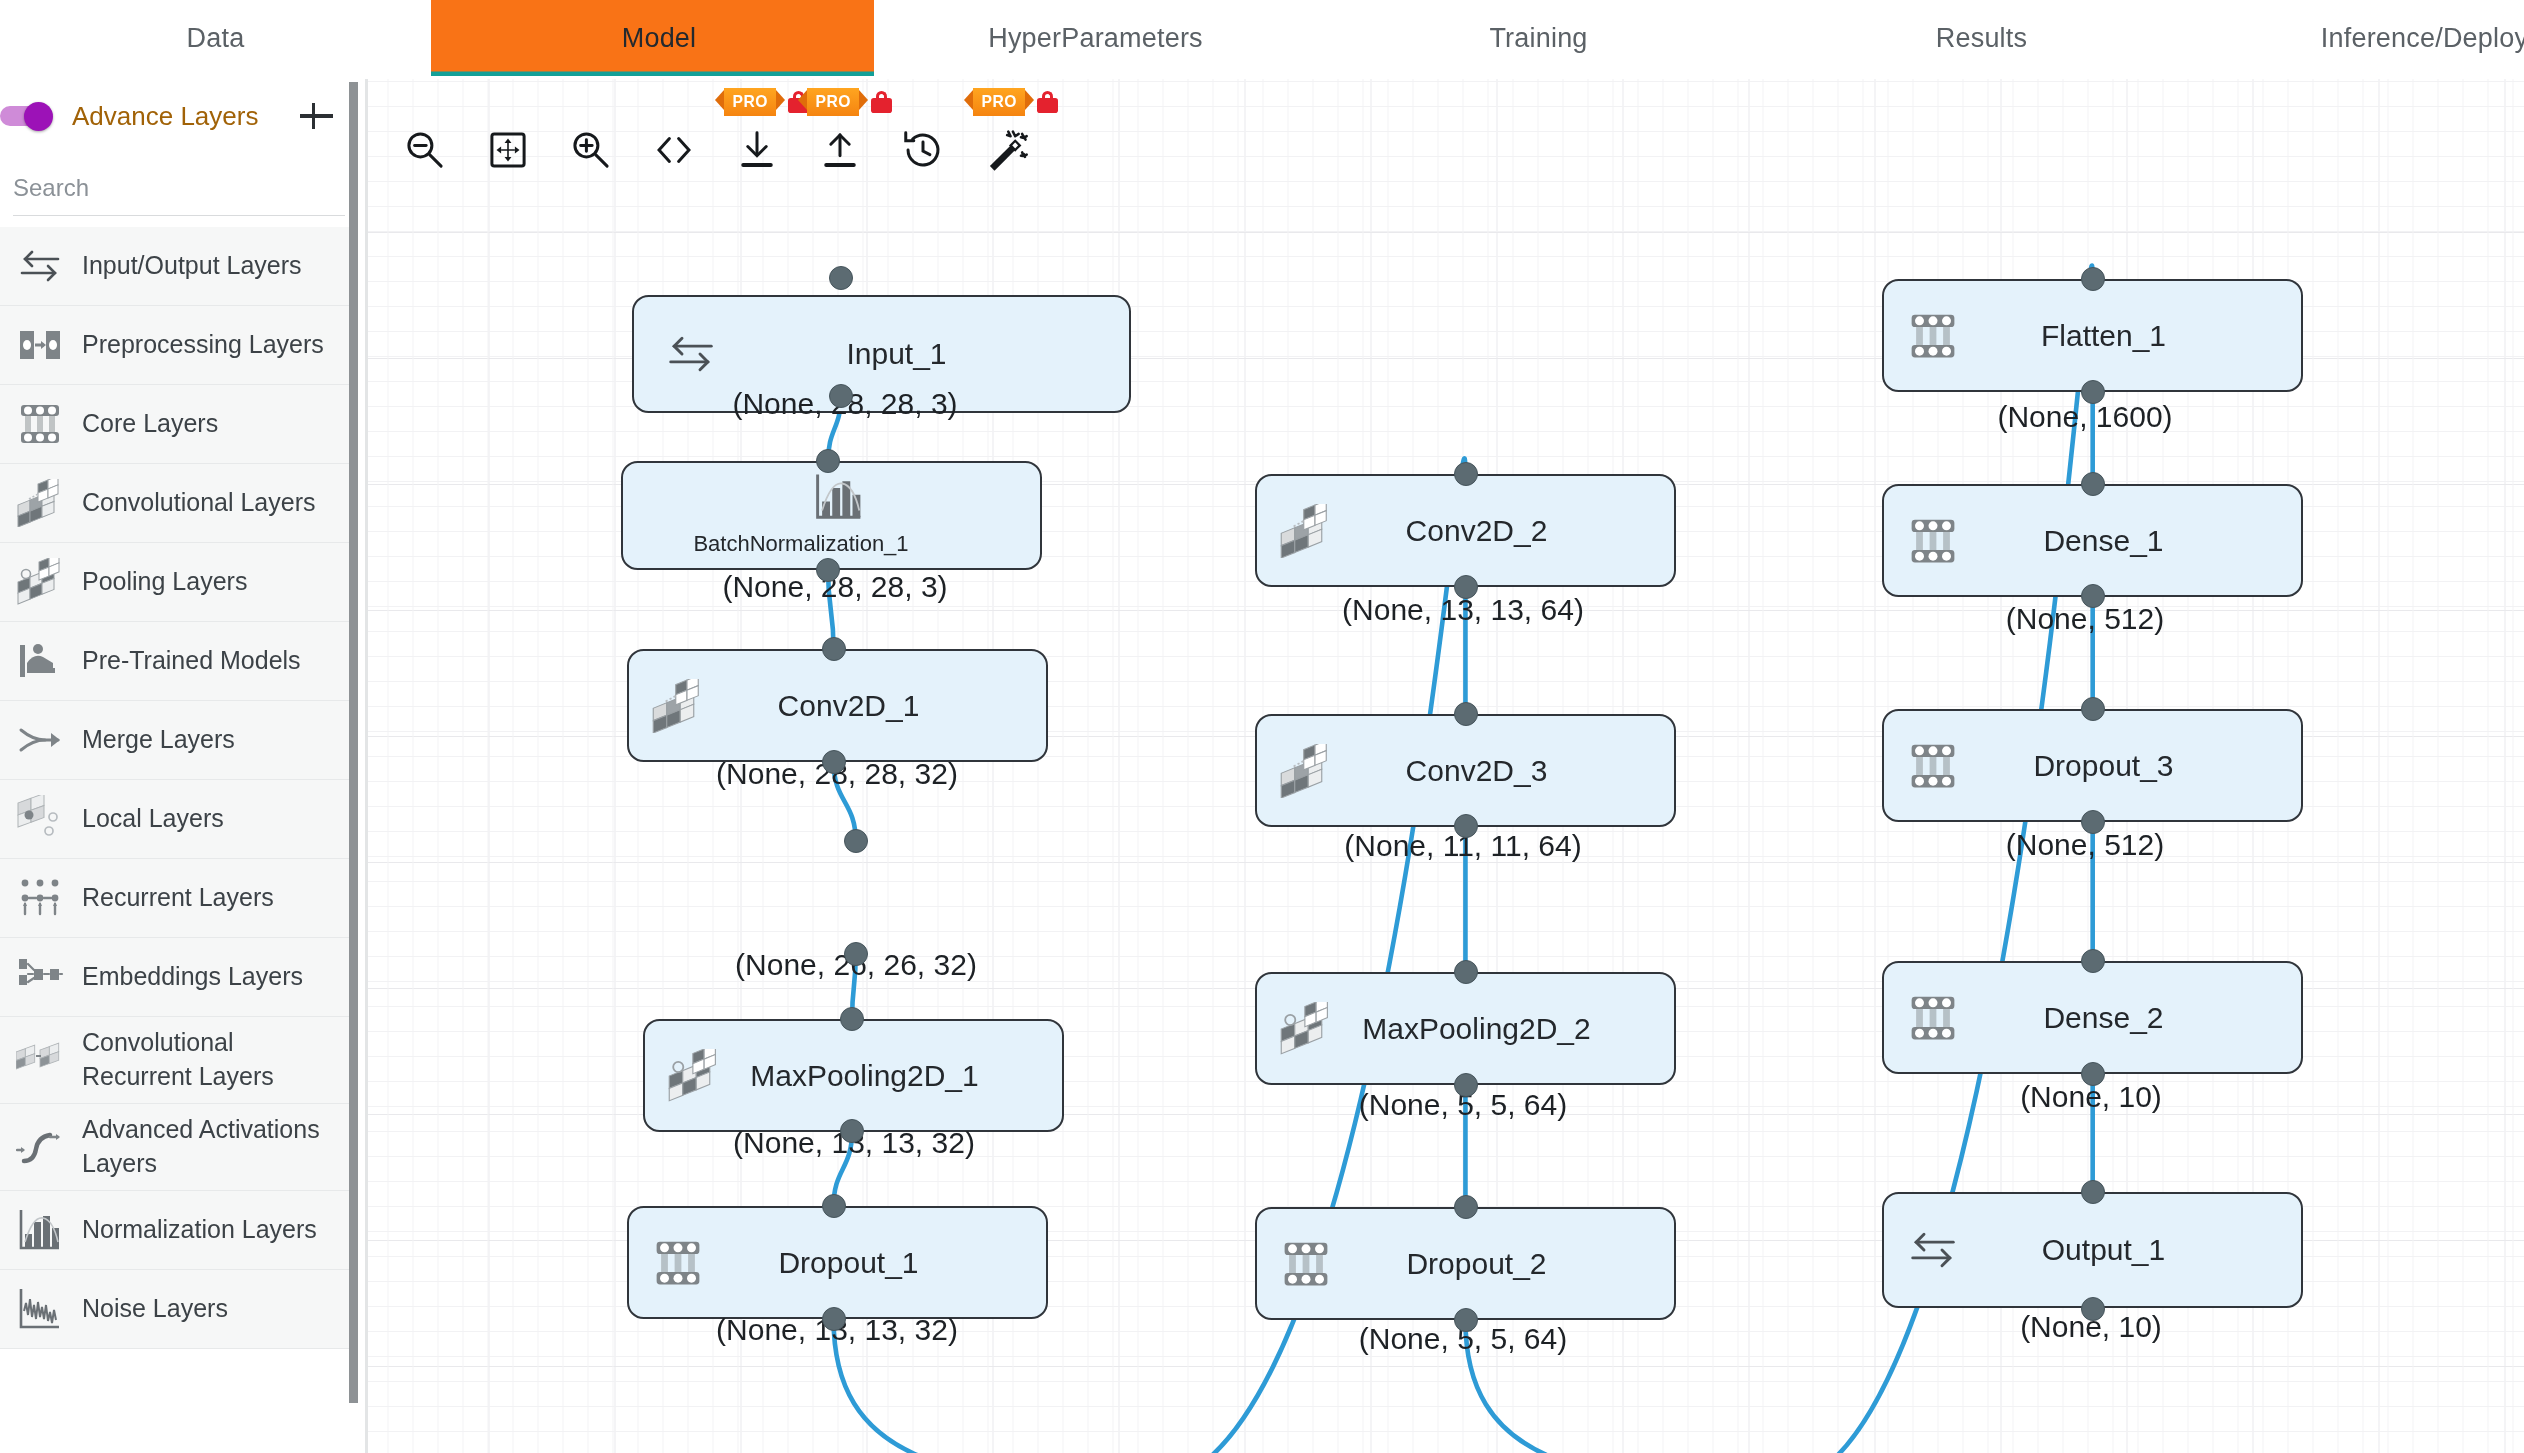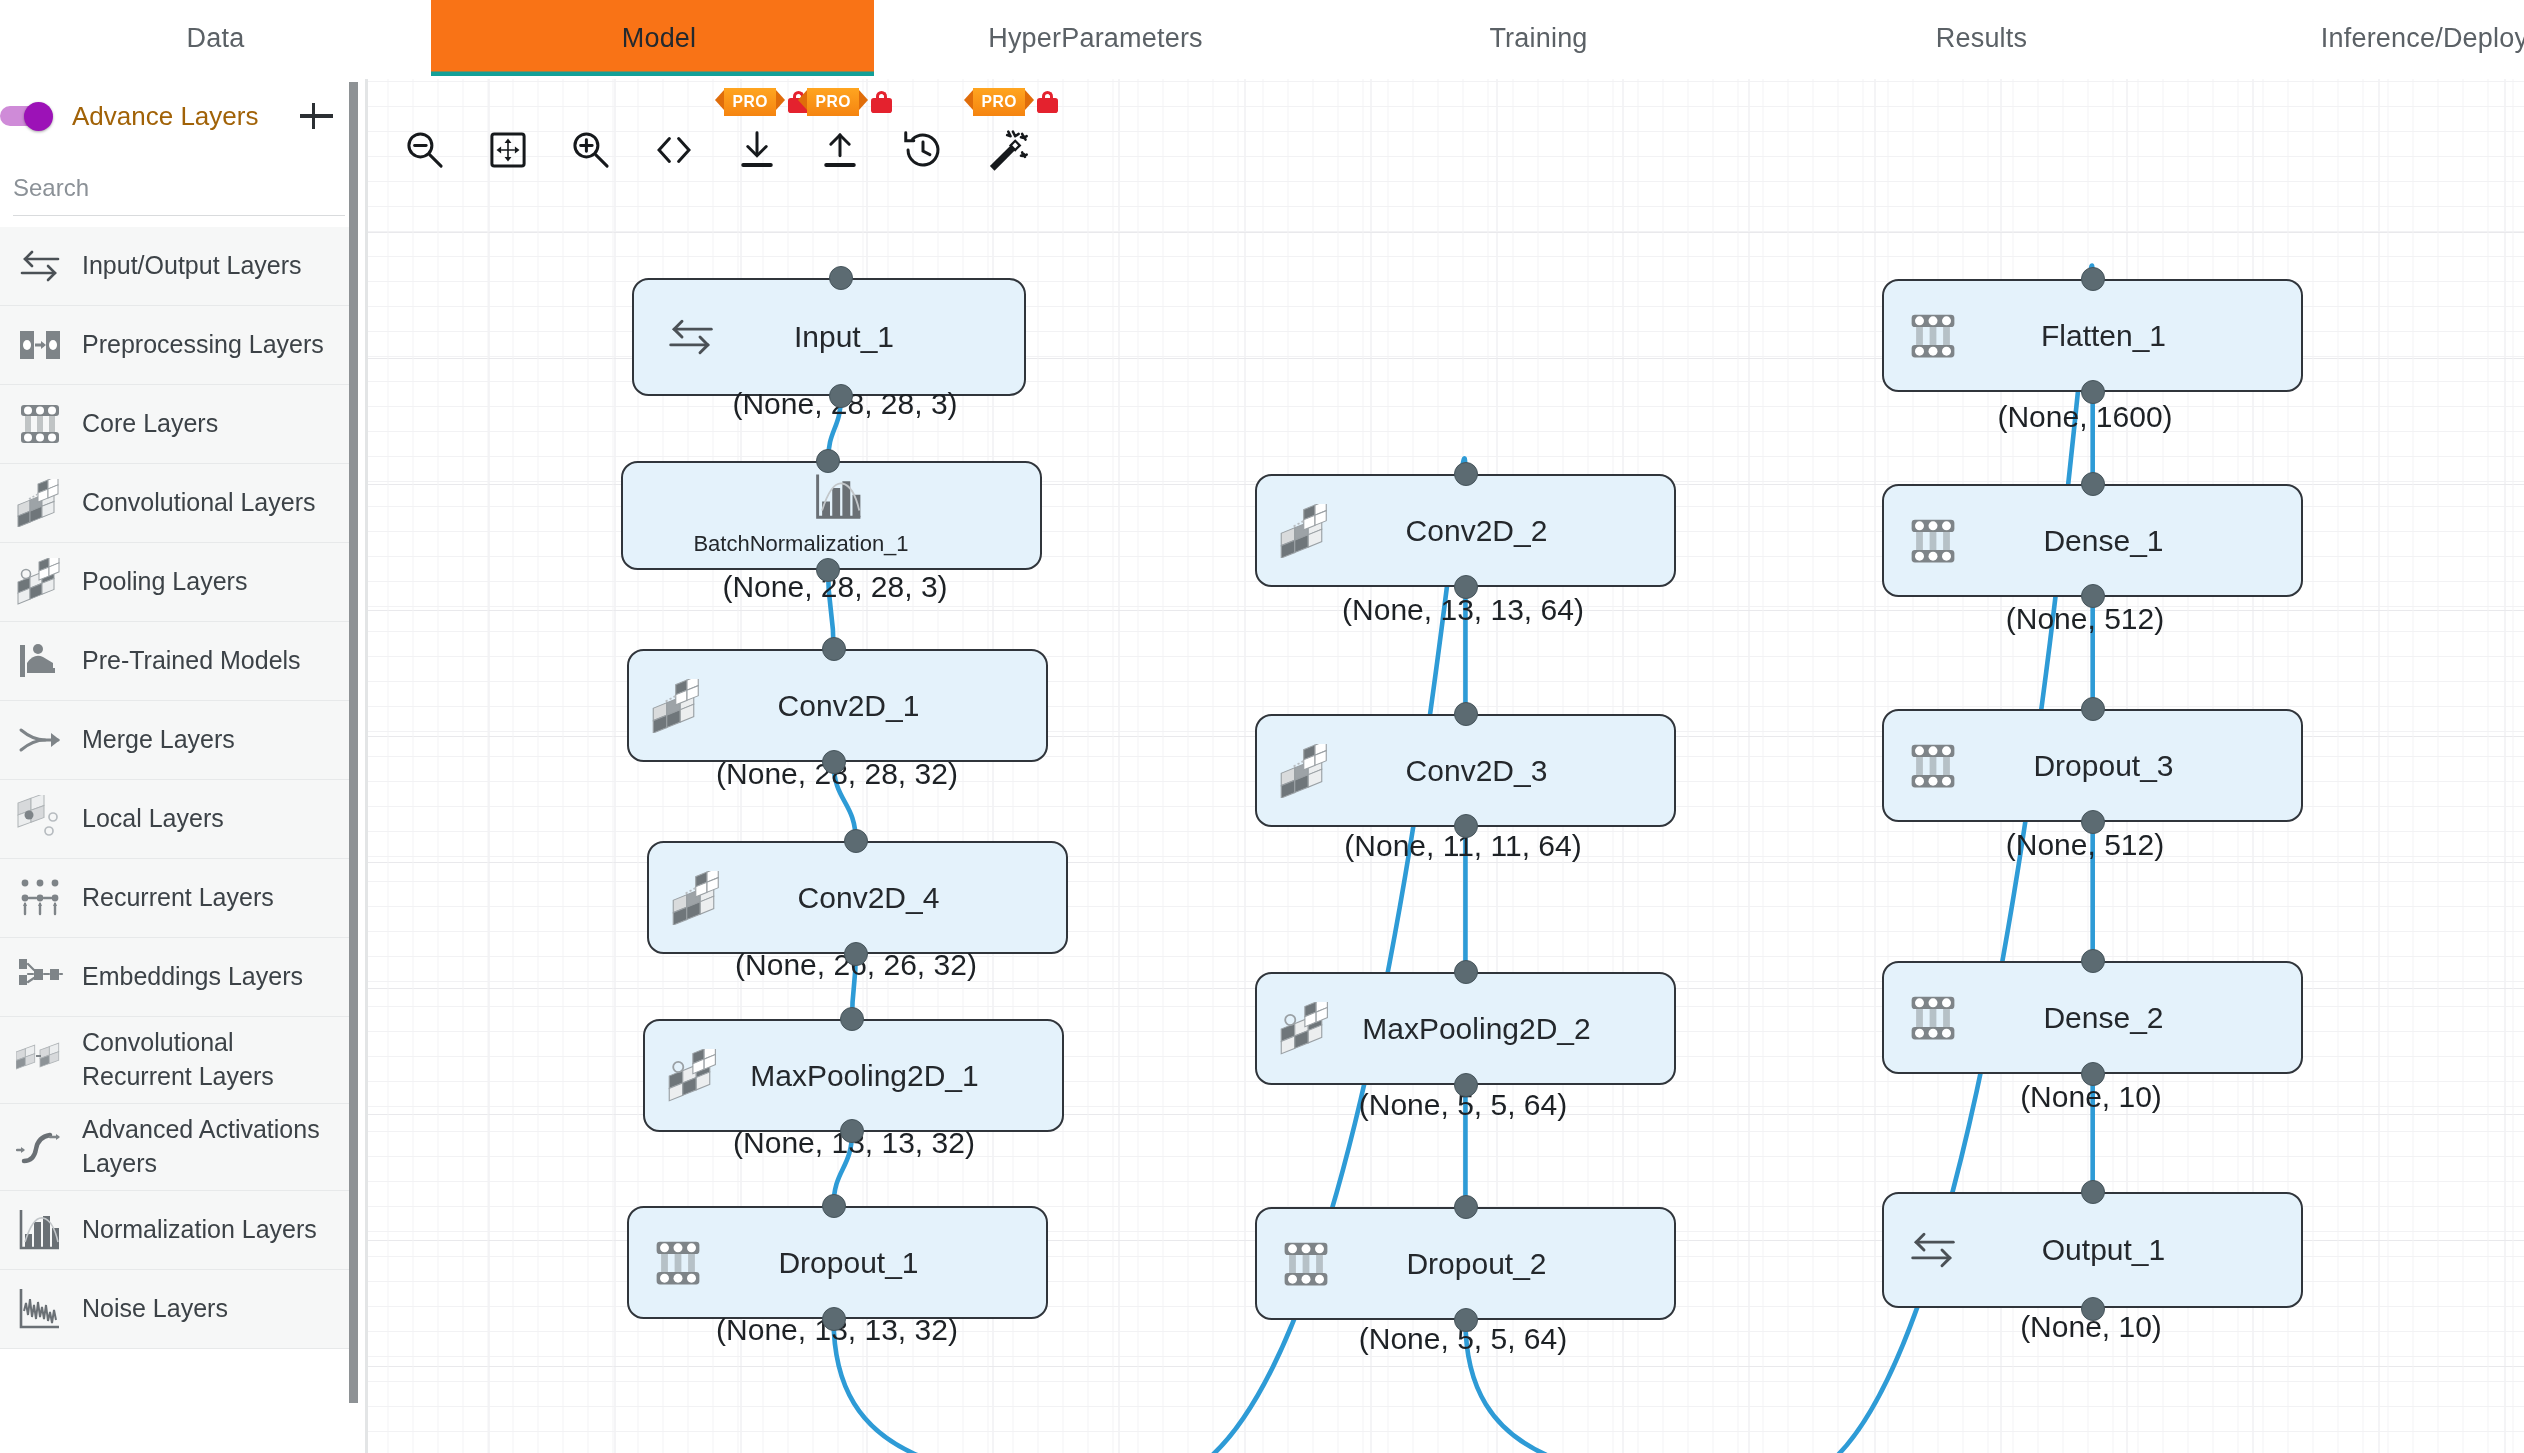--- a/index.html
+++ b/index.html
@@ -577,21 +577,21 @@
           <path d="M504,1342 C504,1492 624,1522 846,1520 C1108,1518 1188,248 1188,428" stroke="#2e9bd6" stroke-width="5" fill="none" stroke-linecap="round"></path>
           <path d="M1188,550 C1188,618.5 1188,618.5 1188,687" stroke="#2e9bd6" stroke-width="5" fill="none" stroke-linecap="round"></path>
           <path d="M1188,809 C1188,888 1188,888 1188,967" stroke="#2e9bd6" stroke-width="5" fill="none" stroke-linecap="round"></path>
           <path d="M1188,1089 C1188,1155 1188,1155 1188,1221" stroke="#2e9bd6" stroke-width="5" fill="none" stroke-linecap="round"></path>
           <path d="M1188,1343 C1188,1493 1308,1523 1527.5,1521 C1787,1519 1867,37 1867,217" stroke="#2e9bd6" stroke-width="5" fill="none" stroke-linecap="round"></path>
           <path d="M1867,339 C1867,388.5 1867,388.5 1867,438" stroke="#2e9bd6" stroke-width="5" fill="none" stroke-linecap="round"></path>
           <path d="M1867,560 C1867,621 1867,621 1867,682" stroke="#2e9bd6" stroke-width="5" fill="none" stroke-linecap="round"></path>
           <path d="M1867,804 C1867,879.5 1867,879.5 1867,955" stroke="#2e9bd6" stroke-width="5" fill="none" stroke-linecap="round"></path>
           <path d="M1867,1077 C1867,1141 1867,1141 1867,1205" stroke="#2e9bd6" stroke-width="5" fill="none" stroke-linecap="round"></path>
         </svg>
-    <div class="node" style="left: 264px; top: 199px; width: 394px; height: 118px; padding-left: 8px;">
+    <div class="node" style="left: 264px; top: 216px; width: 499px; height: 118px; padding-left: 8px;">
           <span class="nic">
             <svg width="54" height="54" viewBox="0 0 48 48">
               <g stroke="#4b5156" stroke-width="2.6" fill="none" stroke-linecap="round">
                 <path d="M42 17H9"></path>
                 <path d="M16 10l-7 7 7 7"></path>
                 <path d="M6 31h33"></path>
                 <path d="M32 24l7 7-7 7"></path>
               </g>
             </svg>
           </span>
@@ -636,42 +636,20 @@
                 <rect x="10" y="9" width="10" height="9" fill="#fff" stroke="#9aa0a4"></rect>
               </g>
               <path d="M13 20l9-5" stroke="#b7bcc0" stroke-width="1.6" stroke-dasharray="2 2"></path>
             </svg>
           </span>
           <span class="nlabel">Conv2D_1</span>
         </div>
         <div class="port" style="left: 454px; top: 558px;"></div>
         <div class="port" style="left: 454px; top: 671px;"></div>
         <div class="shape" style="left: 469px; top: 678px;">(None, 28, 28, 32)</div>
-        <div class="node" style="left: 279px; top: 762px; width: 421px; height: 113px;">
-          <span class="nic">
-            <svg width="54" height="54" viewBox="0 0 48 48">
-              <g transform="translate(2,26) skewY(-22)">
-                <rect x="0" y="0" width="12" height="11" fill="#d9dbdc" stroke="#9aa0a4"></rect>
-                <rect x="12" y="0" width="12" height="11" fill="#9da3a7" stroke="#9aa0a4"></rect>
-                <rect x="24" y="0" width="12" height="11" fill="#eceeef" stroke="#9aa0a4"></rect>
-                <rect x="0" y="11" width="12" height="11" fill="#6f767a" stroke="#9aa0a4"></rect>
-                <rect x="12" y="11" width="12" height="11" fill="#6f767a" stroke="#9aa0a4"></rect>
-                <rect x="24" y="11" width="12" height="11" fill="#eceeef" stroke="#9aa0a4"></rect>
-              </g>
-              <g transform="translate(22,5) skewY(-22)">
-                <rect x="0" y="0" width="10" height="9" fill="#6f767a" stroke="#9aa0a4"></rect>
-                <rect x="10" y="0" width="10" height="9" fill="#fff" stroke="#9aa0a4"></rect>
-                <rect x="0" y="9" width="10" height="9" fill="#fff" stroke="#9aa0a4"></rect>
-                <rect x="10" y="9" width="10" height="9" fill="#fff" stroke="#9aa0a4"></rect>
-              </g>
-              <path d="M13 20l9-5" stroke="#b7bcc0" stroke-width="1.6" stroke-dasharray="2 2"></path>
-            </svg>
-          </span>
-          <span class="nlabel">Conv2D_4</span>
-        </div>
         <div class="port" style="left: 476px; top: 750px;"></div>
         <div class="port" style="left: 476px; top: 863px;"></div>
         <div class="shape" style="left: 488px; top: 869px;">(None, 26, 26, 32)</div>
         <div class="node" style="left: 275px; top: 940px; width: 421px; height: 113px;">
           <span class="nic">
             <svg width="54" height="54" viewBox="0 0 48 48">
               <g transform="translate(2,24) skewY(-22)">
                 <rect x="0" y="0" width="12" height="11" fill="#6f767a" stroke="#9aa0a4"></rect>
                 <rect x="12" y="0" width="12" height="11" fill="#eceeef" stroke="#9aa0a4"></rect>
                 <rect x="24" y="0" width="12" height="11" fill="#6f767a" stroke="#9aa0a4"></rect>

